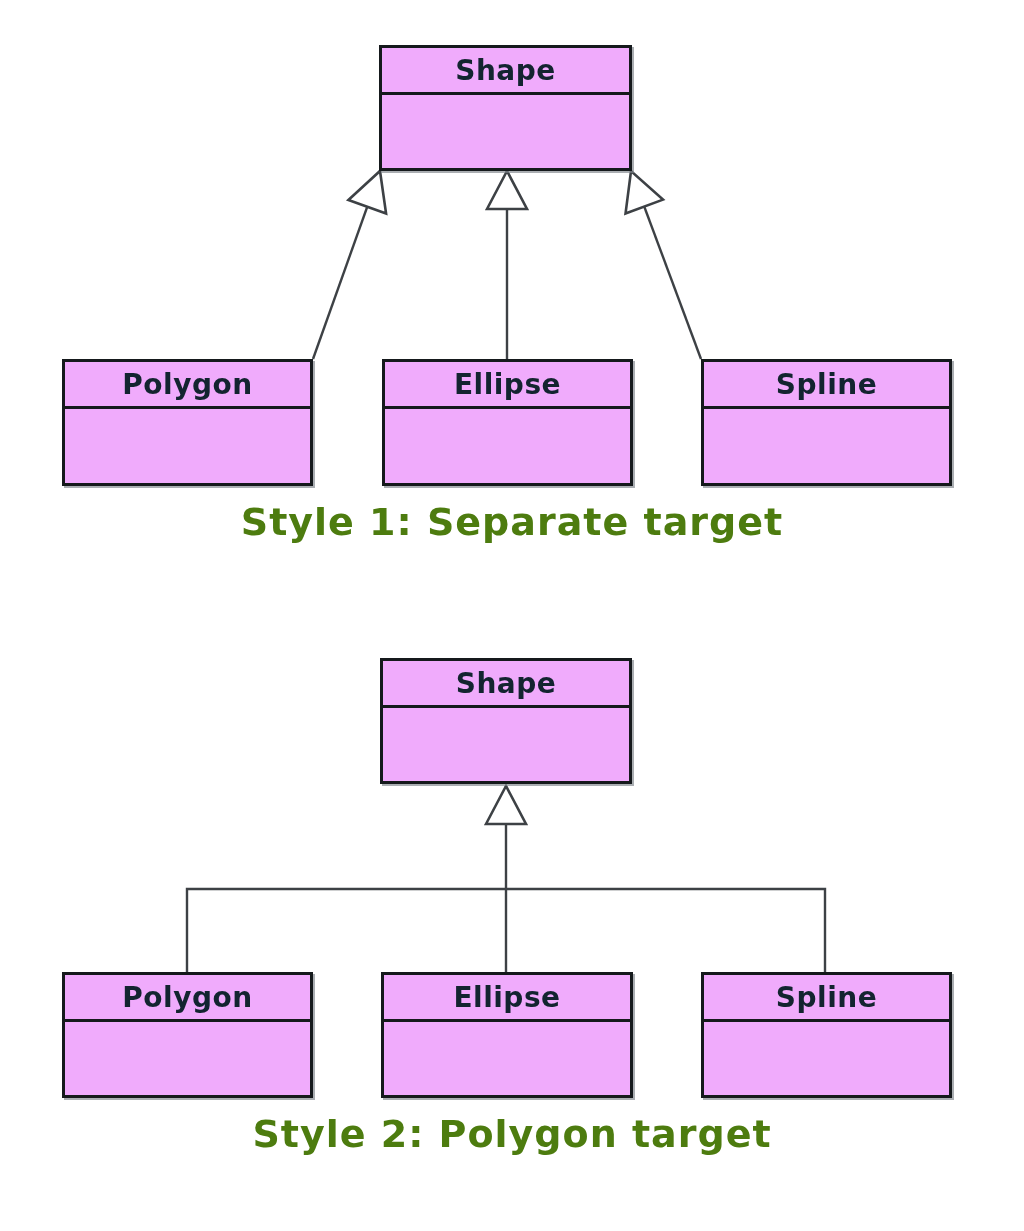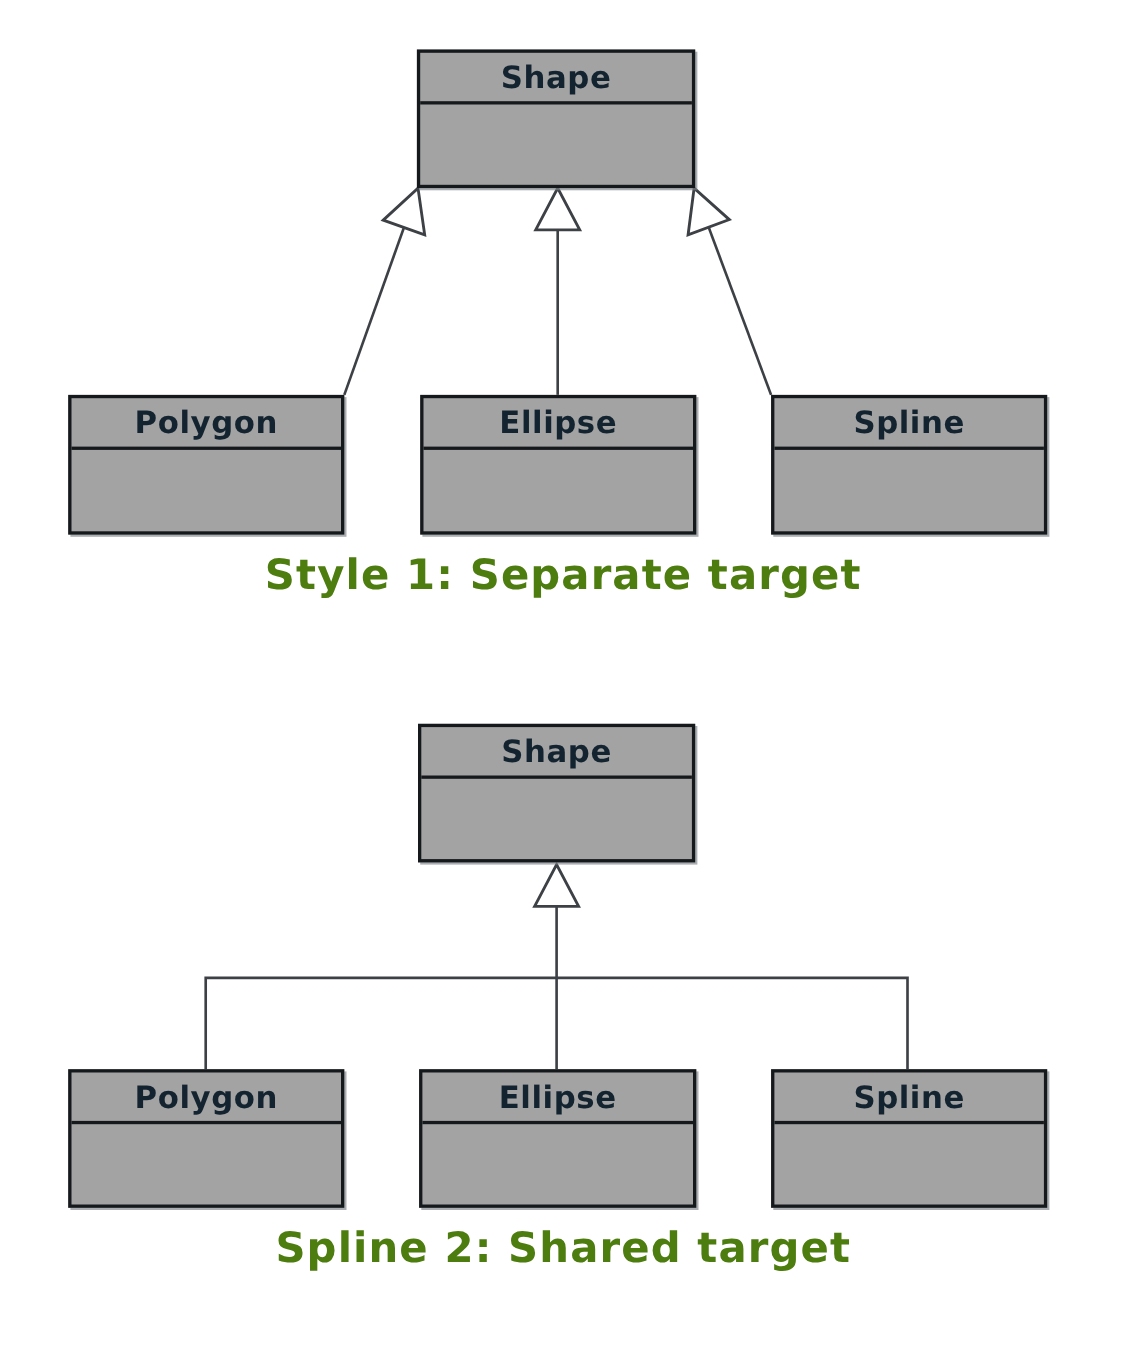--- a/index.html
+++ b/index.html
@@ -18,21 +18,21 @@
   .connector-layer {
     position: absolute;
     left: 0;
     top: 0;
     width: 1024px;
     height: 1231px;
   }
   .uml-box {
     position: absolute;
     box-sizing: border-box;
-    background: #a3a3a3;
+    background: #f0abfc;
     border: 3px solid #15191c;
     box-shadow: 2px 2px 0 rgba(125,130,136,0.65);
   }
   .uml-name {
     box-sizing: border-box;
     height: 47px;
     border-bottom: 3px solid #15191c;
     display: flex;
     align-items: center;
     justify-content: center;
@@ -118,16 +118,16 @@
     <div class="uml-box" style="left:381px; top:972px; width:252px; height:126px;">
       <div class="uml-name">Ellipse</div>
       <div class="uml-body"></div>
     </div>
 
     <div class="uml-box" style="left:701px; top:972px; width:251px; height:126px;">
       <div class="uml-name">Spline</div>
       <div class="uml-body"></div>
     </div>
 
-    <div class="caption caption-style2">Spline 2: Shared target</div>
+    <div class="caption caption-style2">Style 2: Polygon target</div>
   </section>
 
 </div>
 
 </body></html>

